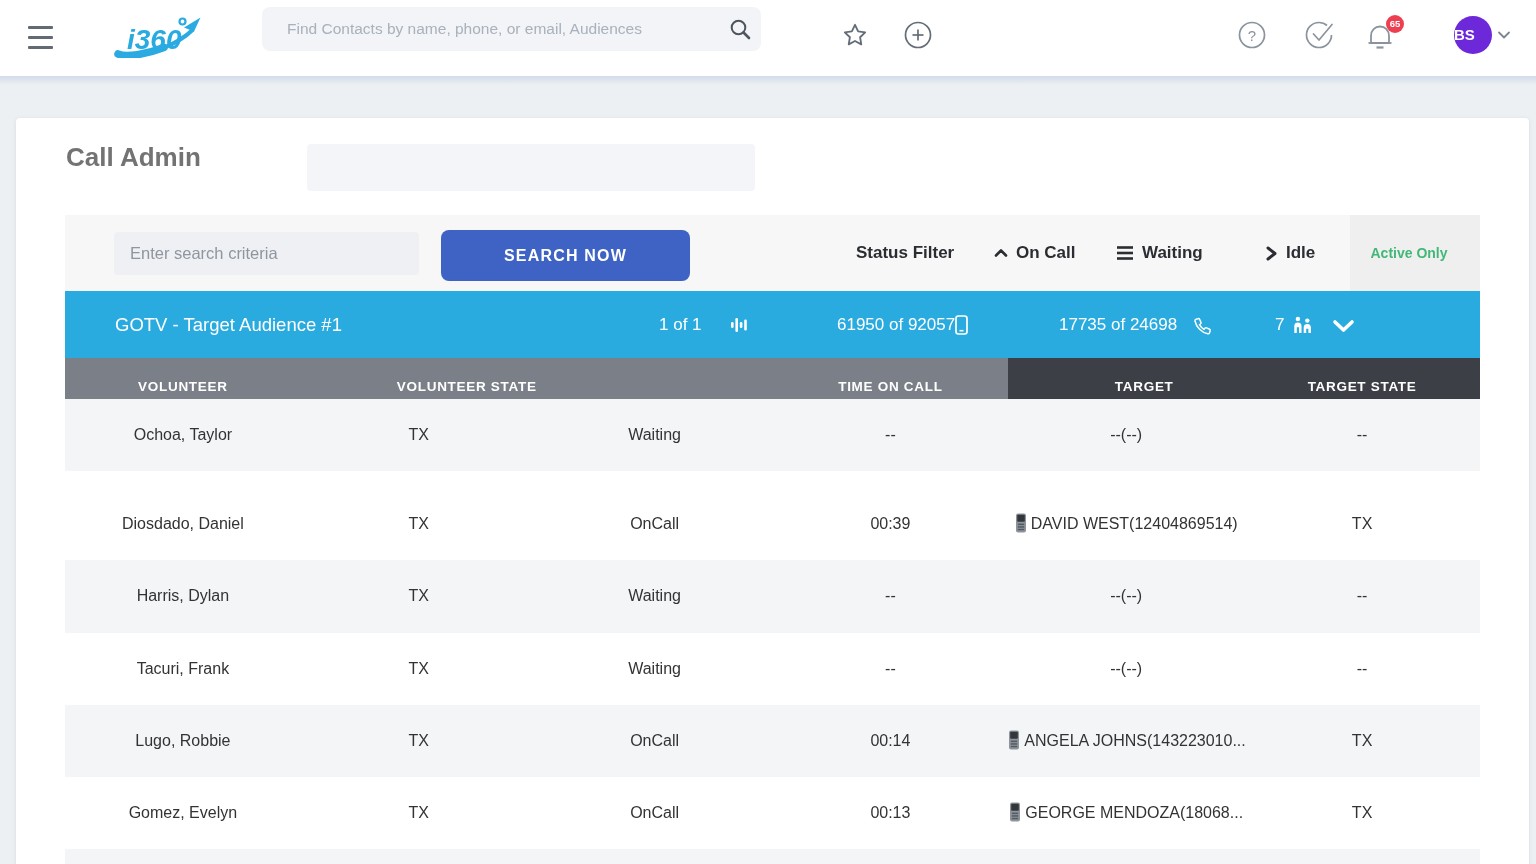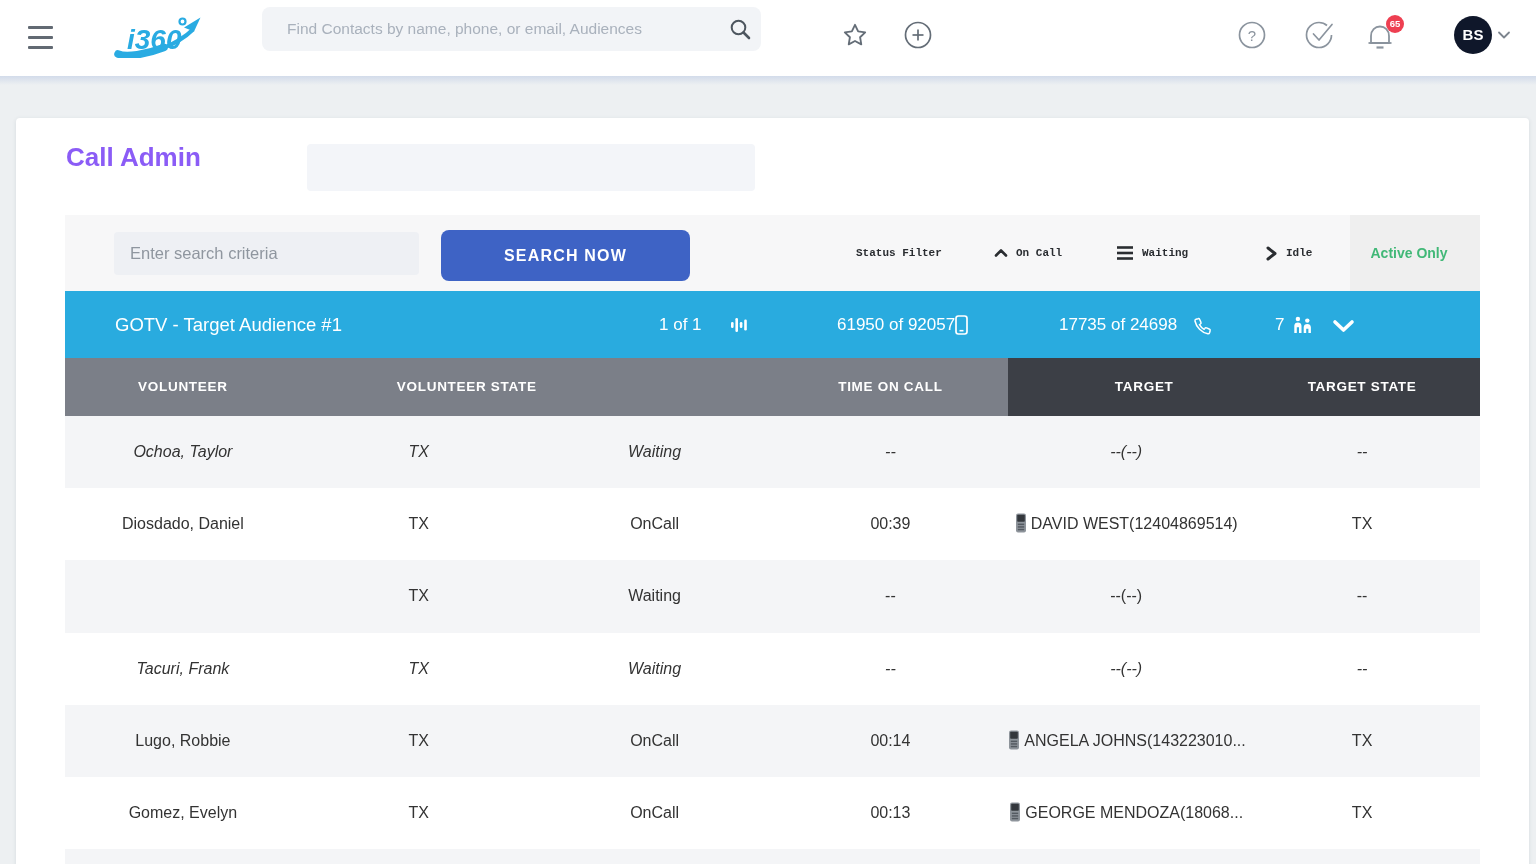--- a/index.html
+++ b/index.html
@@ -12,31 +12,31 @@
   #hdr-shadow { position:absolute; top:76px; left:0; width:1536px; height:9px;
     background:linear-gradient(to bottom, rgba(196,208,230,0.65), rgba(237,240,242,0)); }
   .hbar { position:absolute; left:28px; width:25px; height:3px; background:#626a73; border-radius:1px; }
   #searchbox { position:absolute; left:262px; top:7px; width:499px; height:44px;
     background:#f2f4f7; border-radius:8px; }
   #searchbox span { position:absolute; left:25px; top:0; line-height:44px; font-size:15.5px; color:#a9b1bc; }
 
   
   #card { position:absolute; left:16px; top:118px; width:1513px; height:760px; background:#fff;
     border-radius:4px; box-shadow:0 1px 4px rgba(60,70,90,0.12); }
-  #title { position:absolute; left:50px; top:24px; font-size:26px; font-weight:700; color:#8b5cf6; }
+  #title { position:absolute; left:50px; top:24px; font-size:26px; font-weight:700; color:#737373; }
   #titlebox { position:absolute; left:291px; top:26px; width:448px; height:47px; background:#f3f5f9; border-radius:4px; }
 
   
   #toolbar { position:absolute; left:49px; top:97px; width:1415px; height:76px; background:#f7f7f8; }
   #crit { position:absolute; left:49px; top:17px; width:305px; height:43px; background:#eef0f4; border-radius:4px; }
   #crit span { position:absolute; left:16px; line-height:43px; font-size:16.5px; color:#8f969f; }
   #searchbtn { position:absolute; left:376px; top:15px; width:249px; height:51px; background:#3e63c5;
     border-radius:8px; color:#fff; font-size:16px; font-weight:700; letter-spacing:1.2px;
     text-align:center; line-height:51px; }
-  .tlabel { position:absolute; top:0; height:76px; line-height:76px; font-size:11px; font-weight:700; color:#2a2d31;font-family:Liberation Mono, monospace; }
+  .tlabel { position:absolute; top:0; height:76px; line-height:76px; font-size:17px; font-weight:700; color:#2a2d31; }
   #activetile { position:absolute; left:1285px; top:0; width:130px; height:76px; background:#efefef;
     text-align:center; line-height:76px; font-size:14px; font-weight:700; color:#41b877; padding-right:12px; }
 
   
   #bluebar { position:absolute; left:49px; top:173px; width:1415px; height:67px; background:#29abdf; color:#fff; }
   .bb { position:absolute; top:0; height:67px; line-height:67px; font-size:17px; white-space:nowrap; }
   .bbname { font-size:18.5px !important;margin-left:48px; }
 
   
   #thead { position:absolute; left:49px; top:240px; width:1415px; height:58px; }
@@ -117,21 +117,21 @@
   <div id="thead">
     <div class="hl"></div>
       <div class="hr"></div>
     <div class="hcell" style="left:0; width:235.8px;">VOLUNTEER</div>
     <div class="hcell" style="left:235.8px; width:235.8px;text-align:right;">VOLUNTEER STATE</div>
     <div class="hcell" style="left:707.5px; width:235.8px;">TIME ON CALL</div>
     <div class="hcell" style="left:943.3px; width:235.8px;padding-left:36px;">TARGET</div>
     <div class="hcell" style="left:1179.2px; width:235.8px;">TARGET STATE</div>
   </div>
 
-  <div class="row gray" style="top:298px;font-style:italic;">
+  <div class="row gray" style="top:281px;">
     <div class="cell c0">Ochoa, Taylor</div>
       <div class="cell c1">TX</div>
       <div class="cell c2">Waiting</div>
     <div class="cell c3">--</div>
       <div class="cell c4">--(--)</div>
       <div class="cell c5">--</div>
   </div>
   <div class="row" style="top:370.2px;">
     <div class="cell c0">Diosdado, Daniel</div>
       <div class="cell c1">TX</div>
@@ -140,27 +140,28 @@
       <div class="cell c4"><svg class="ph" width="12" height="20" viewBox="0 0 12 20">
           <rect x="1" y="0.5" width="10" height="19" rx="2" fill="#8e949b"></rect>
           <rect x="2.2" y="1.8" width="7.6" height="7" rx="0.8" fill="#33373c"></rect>
           <rect x="2.8" y="10.6" width="6.4" height="1.5" fill="#545a61"></rect>
           <rect x="2.8" y="13.2" width="6.4" height="1.5" fill="#545a61"></rect>
           <rect x="2.8" y="15.8" width="6.4" height="1.5" fill="#545a61"></rect>
         </svg>DAVID WEST(12404869514)</div>
       <div class="cell c5">TX</div>
   </div>
   <div class="row gray" style="top:442.4px;">
+    <div class="cell c0">Harris, Dylan</div>
       <div class="cell c1">TX</div>
       <div class="cell c2">Waiting</div>
     <div class="cell c3">--</div>
       <div class="cell c4">--(--)</div>
       <div class="cell c5">--</div>
   </div>
-  <div class="row" style="top:514.6px;font-style:italic;">
+  <div class="row" style="top:514.6px;">
     <div class="cell c0">Tacuri, Frank</div>
       <div class="cell c1">TX</div>
       <div class="cell c2">Waiting</div>
     <div class="cell c3">--</div>
       <div class="cell c4">--(--)</div>
       <div class="cell c5">--</div>
   </div>
   <div class="row gray" style="top:586.8px;">
     <div class="cell c0">Lugo, Robbie</div>
       <div class="cell c1">TX</div>
@@ -234,19 +235,19 @@
   </svg>
 
   <svg class="abs" style="left:1366px; top:22px;" width="28" height="30" viewBox="0 0 28 30">
     <path d="M 5 21 L 5 14 C 5 8.5 9 4.5 14 4.5 C 19 4.5 23 8.5 23 14 L 23 21 Z" fill="none" stroke="#8b949e" stroke-width="1.8" stroke-linejoin="round"></path>
     <line x1="2.5" y1="21" x2="25.5" y2="21" stroke="#8b949e" stroke-width="1.8"></line>
     <line x1="10.5" y1="25.5" x2="17.5" y2="25.5" stroke="#8b949e" stroke-width="2.2"></line>
   </svg>
   <div class="abs" style="left:1386px; top:15px; width:18px; height:18px; border-radius:50%; background:#ee3f51;
     color:#fff; font-size:9.5px; font-weight:700; text-align:center; line-height:18px;">65</div>
 
-  <div class="abs" style="left:1454px; top:16px; width:38px; height:38px; border-radius:50%; background:#0f172a;
-    color:#fff; font-size:15px; font-weight:700; text-align:center; line-height:38px;">BS</div>
+  <div class="abs" style="left:1454px; top:16px; width:38px; height:38px; border-radius:50%; background:#6d28d9;
+    color:#fff; font-size:15px; font-weight:700; text-align:left; line-height:38px;">BS</div>
   <svg class="abs" style="left:1497px; top:30px;" width="14" height="10" viewBox="0 0 14 10">
     <path d="M 2 2.5 L 7 7.5 L 12 2.5" fill="none" stroke="#7d858e" stroke-width="1.8" stroke-linecap="round" stroke-linejoin="round"></path>
   </svg>
 </div>
 <div id="hdr-shadow"></div>
 
 </body></html>

